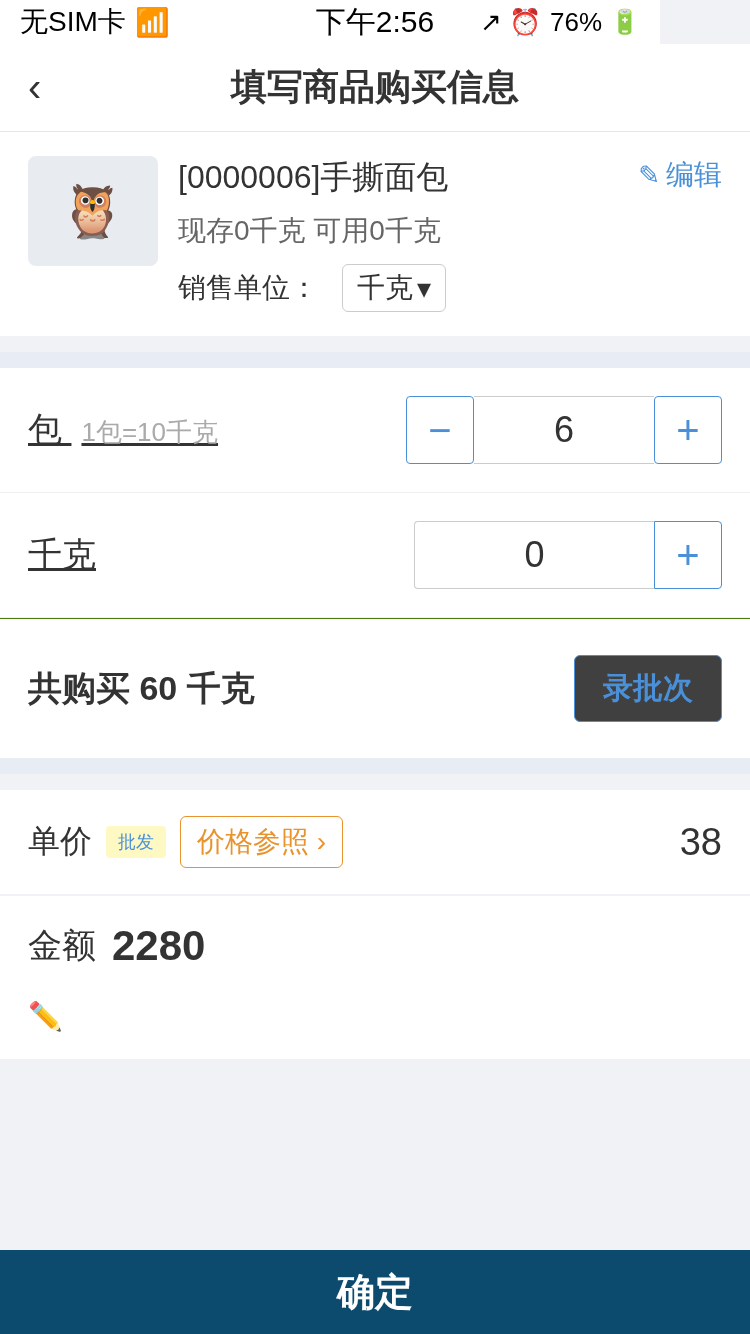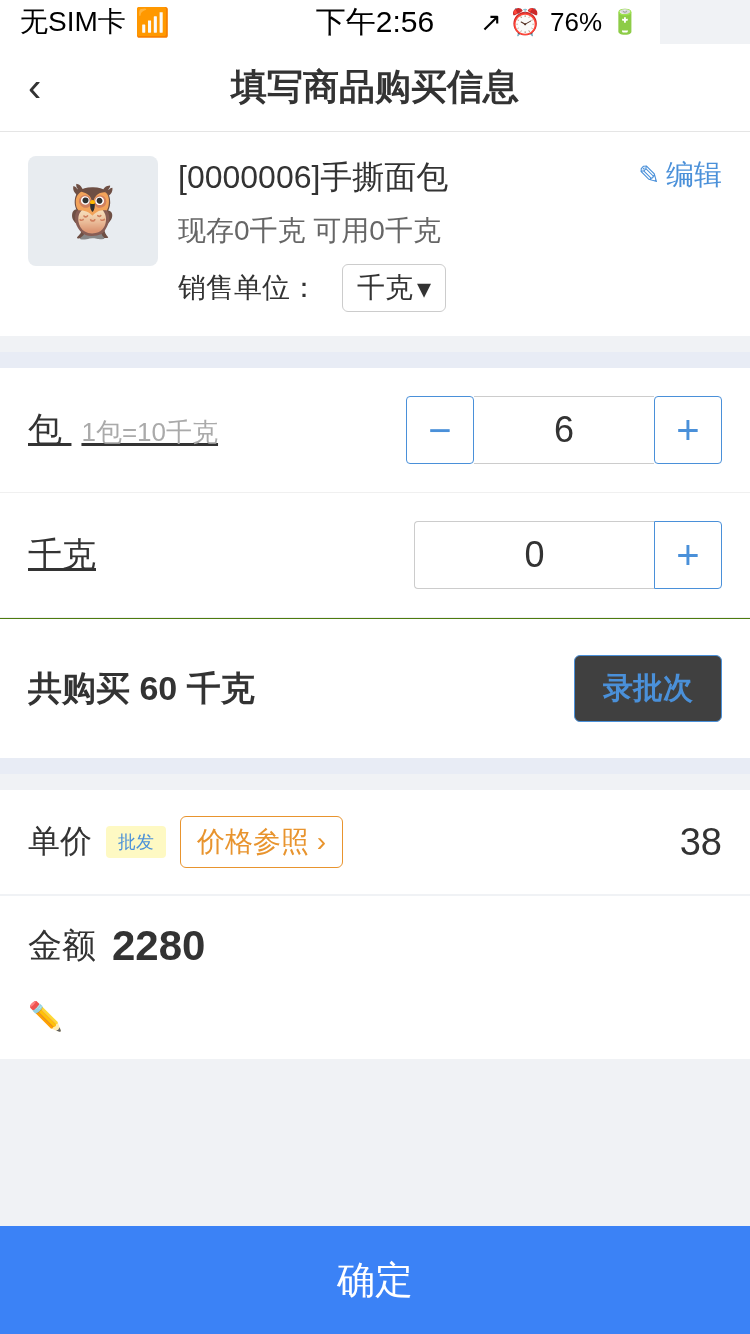--- a/index.html
+++ b/index.html
@@ -300,25 +300,25 @@
     
     .empty-space {
       background: #f0f2f5;
       flex: 1;
       min-height: 300px;
     }
 
     
     .confirm-btn {
       width: 750px;
-      height: 108px;
-      background: #3b82f6;
+      height: 84px;
+      background: #0c4a6e;
       color: #fff;
       font-size: 38px;
-      font-weight: 400;
+      font-weight: 700;
       display: flex;
       align-items: center;
       justify-content: center;
       border: none;
       cursor: pointer;
       position: fixed;
       bottom: 0;
       left: 0;
     }
 

